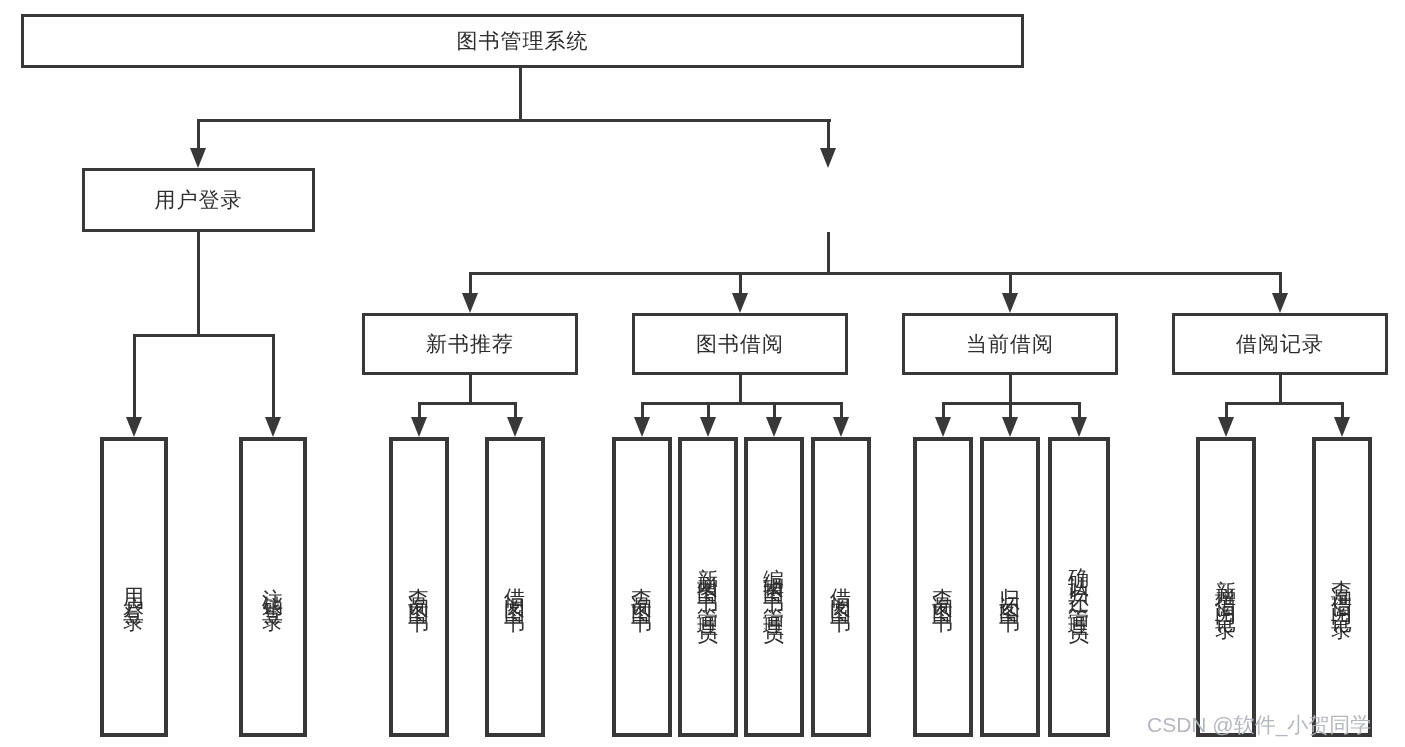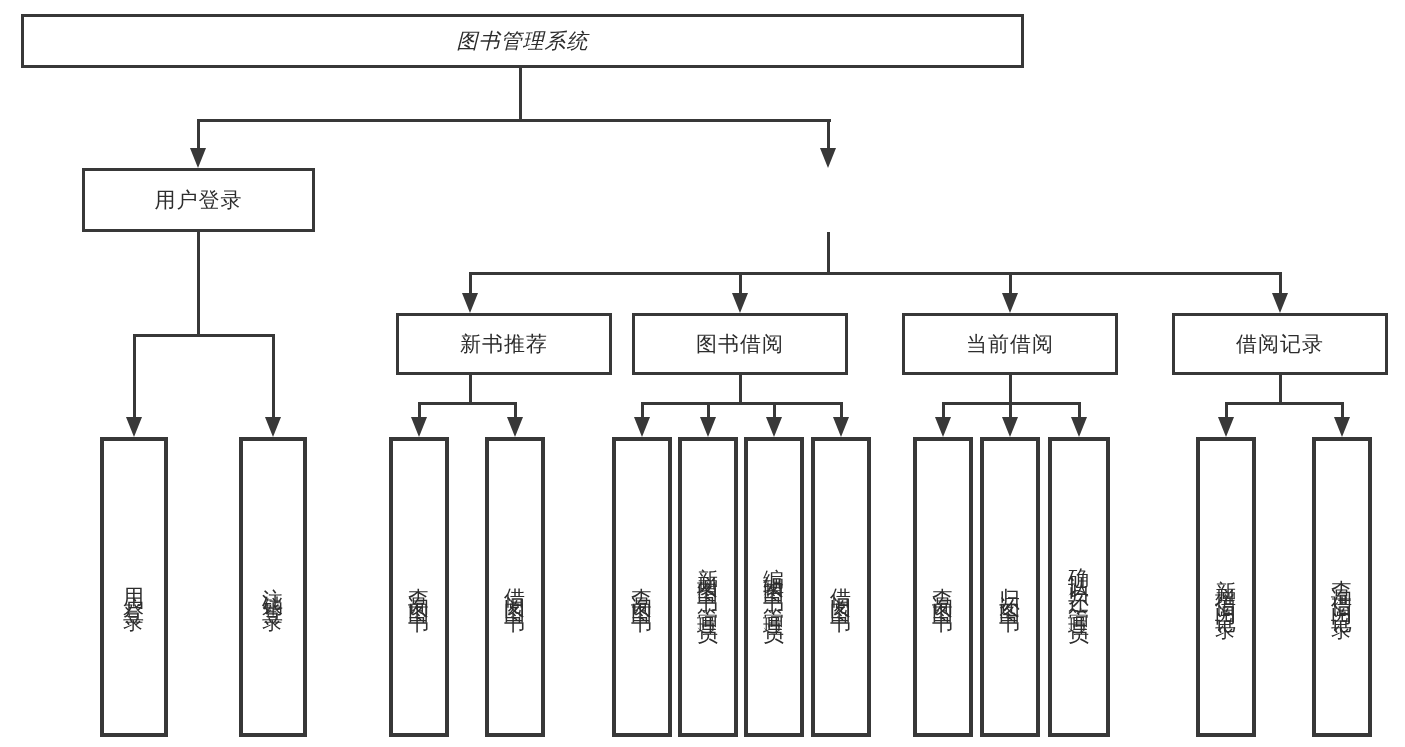--- a/index.html
+++ b/index.html
@@ -31,21 +31,21 @@
     position:absolute;left:1147px;top:711px;
     font-size:21px;color:rgba(176,180,186,0.95);
     white-space:nowrap;z-index:50;
   }
 </style>
 </head>
 <body>
 
 <div class="canvas">
 
-  <div class="box" style="left:21px;top:14px;width:1003px;height:54px;font-style:italic;">
+  <div class="box" style="left:21px;top:14px;width:1003px;height:54px;">
     <span>图书管理系统</span>
   </div>
 
   <div class="vline" style="left:519px;top:68px;height:52px;"></div>
   <div class="hline" style="left:197px;top:119px;width:634px;"></div>
   <div class="vline" style="left:197px;top:119px;height:29px;"></div>
   <div class="arrow" style="left:190px;top:148px;"></div>
   <div class="vline" style="left:827px;top:119px;height:29px;"></div>
   <div class="arrow" style="left:820px;top:148px;"></div>
 
@@ -64,21 +64,21 @@
   <div class="hline" style="left:469px;top:272px;width:813px;"></div>
   <div class="vline" style="left:469px;top:272px;height:21px;"></div>
   <div class="arrow" style="left:462px;top:293px;"></div>
   <div class="vline" style="left:739px;top:272px;height:21px;"></div>
   <div class="arrow" style="left:732px;top:293px;"></div>
   <div class="vline" style="left:1009px;top:272px;height:21px;"></div>
   <div class="arrow" style="left:1002px;top:293px;"></div>
   <div class="vline" style="left:1279px;top:272px;height:21px;"></div>
   <div class="arrow" style="left:1272px;top:293px;"></div>
 
-  <div class="box" style="left:362px;top:313px;width:216px;height:62px;margin-left:34px;">
+  <div class="box" style="left:362px;top:313px;width:216px;height:62px;">
     <span>新书推荐</span>
   </div>
   <div class="box" style="left:902px;top:313px;width:216px;height:62px;">
     <span>当前借阅</span>
   </div>
   <div class="box" style="left:632px;top:313px;width:216px;height:62px;">
     <span>图书借阅</span>
   </div>
   <div class="box" style="left:1172px;top:313px;width:216px;height:62px;">
     <span>借阅记录</span>
@@ -155,14 +155,15 @@
     <span class="vtext">确认归还（管理员）</span>
   </div>
 
   <div class="box leaf" style="left:1196px;top:437px;width:60px;height:300px;">
     <span class="vtext">新增借阅记录</span>
   </div>
   <div class="box leaf" style="left:1312px;top:437px;width:60px;height:300px;">
     <span class="vtext">查询借阅记录</span>
   </div>
 
+  <div class="watermark">CSDN @软件_小贺同学</div>
 
 </div>
 
 </body></html>

